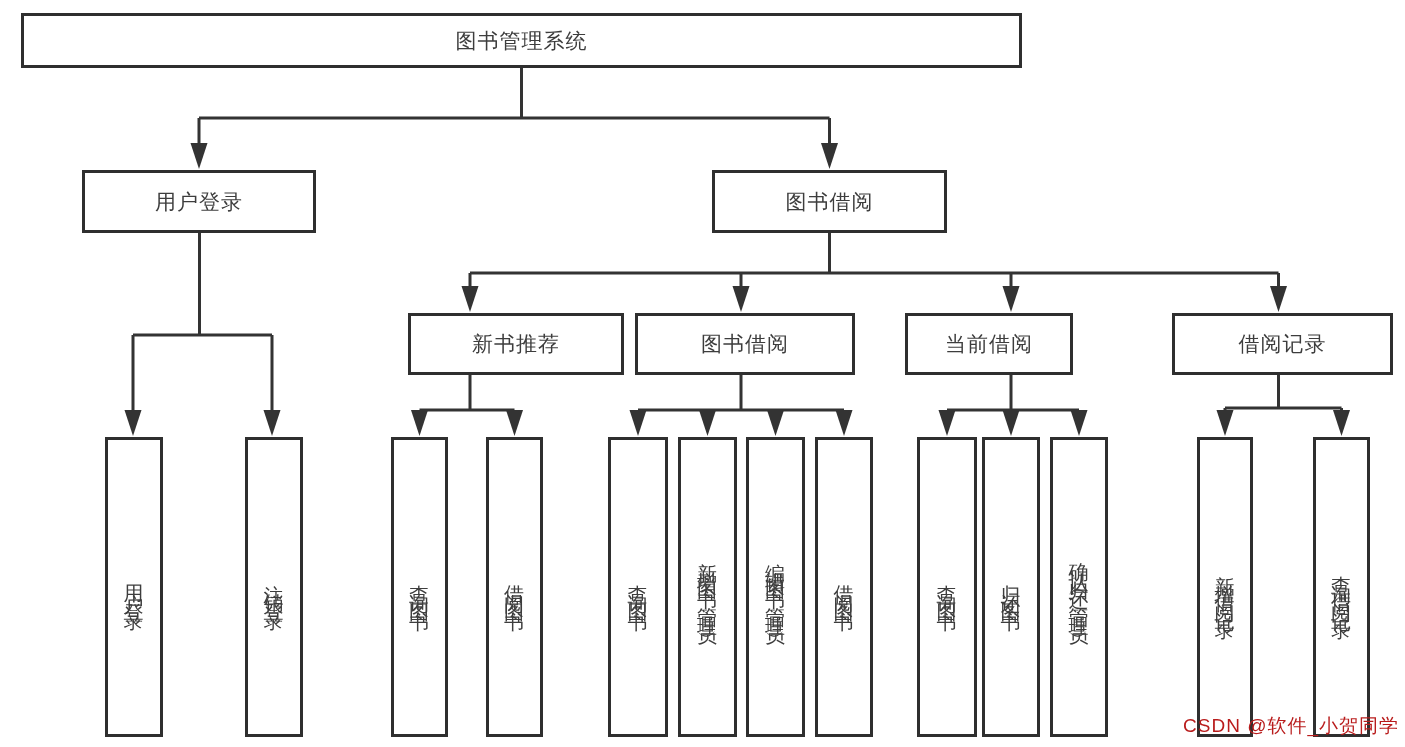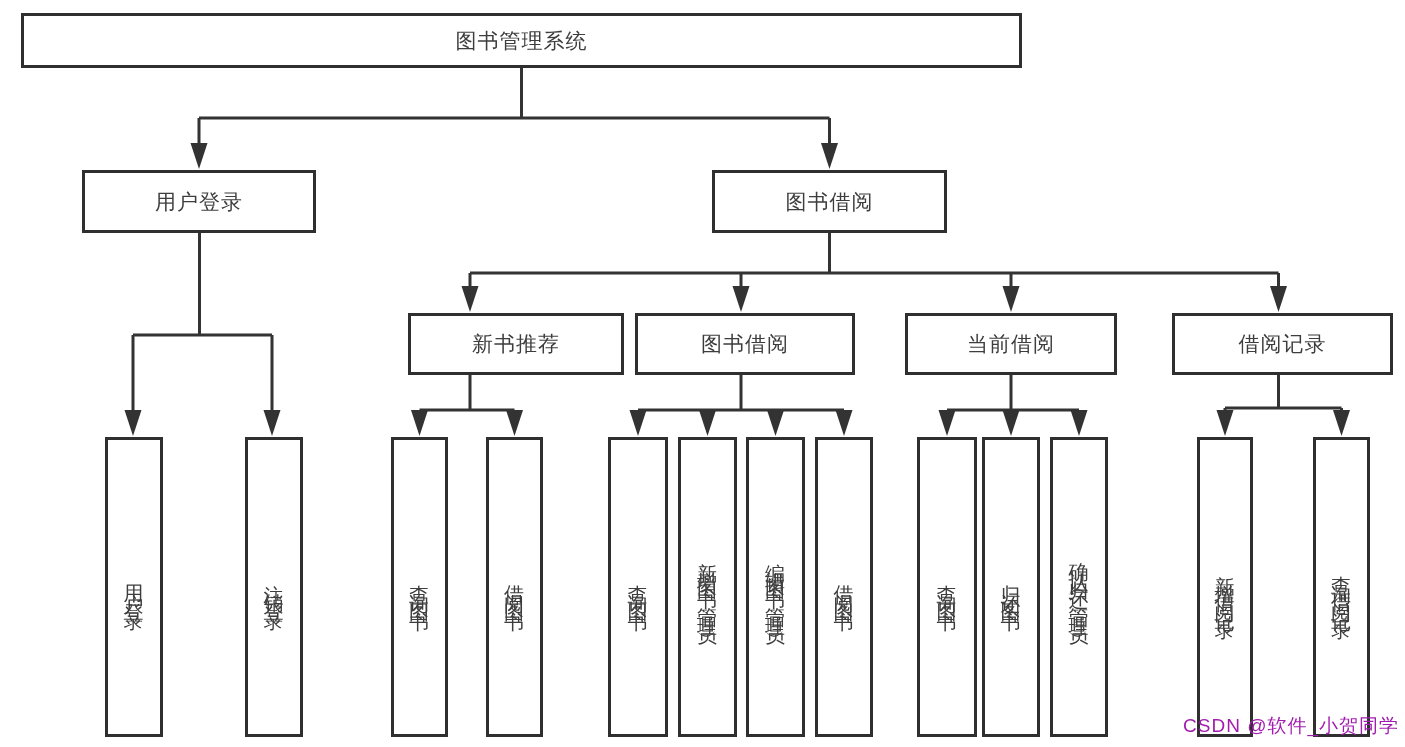--- a/index.html
+++ b/index.html
@@ -40,21 +40,21 @@
     font-size: 20px;
     line-height: 1.1;
     letter-spacing: 9px;
     white-space: nowrap;
   }
   .watermark {
     position: absolute;
     right: 6px;
     bottom: 8px;
     font-size: 19px;
-    color: #a21caf;
+    color: #b91c1c;
     letter-spacing: 1px;
     z-index: 5;
     white-space: nowrap;
   }
 </style>
 </head>
 <body>
 
 <div id="canvas">
 
@@ -108,21 +108,21 @@
   <div class="node hbox" style="left:712px;top:170px;width:235px;height:63px;">
     <span class="lbl">图书借阅</span>
   </div>
 
   <div class="node hbox" style="left:362px;top:313px;width:216px;height:62px;margin-left:46px;">
     <span class="lbl">新书推荐</span>
   </div>
   <div class="node hbox" style="left:635px;top:313px;width:220px;height:62px;">
     <span class="lbl">图书借阅</span>
   </div>
-  <div class="node hbox" style="left:905px;top:313px;width:212px;height:62px;">
+  <div class="node hbox" style="left:905px;top:313px;width:168px;height:62px;">
     <span class="lbl">当前借阅</span>
   </div>
   <div class="node hbox" style="left:1172px;top:313px;width:221px;height:62px;">
     <span class="lbl">借阅记录</span>
   </div>
 
   <div class="node vbox" style="left:105px;top:437px;width:58px;height:300px;">
     <span class="vlbl">用户登录</span>
   </div>
   <div class="node vbox" style="left:245px;top:437px;width:58px;height:300px;">

